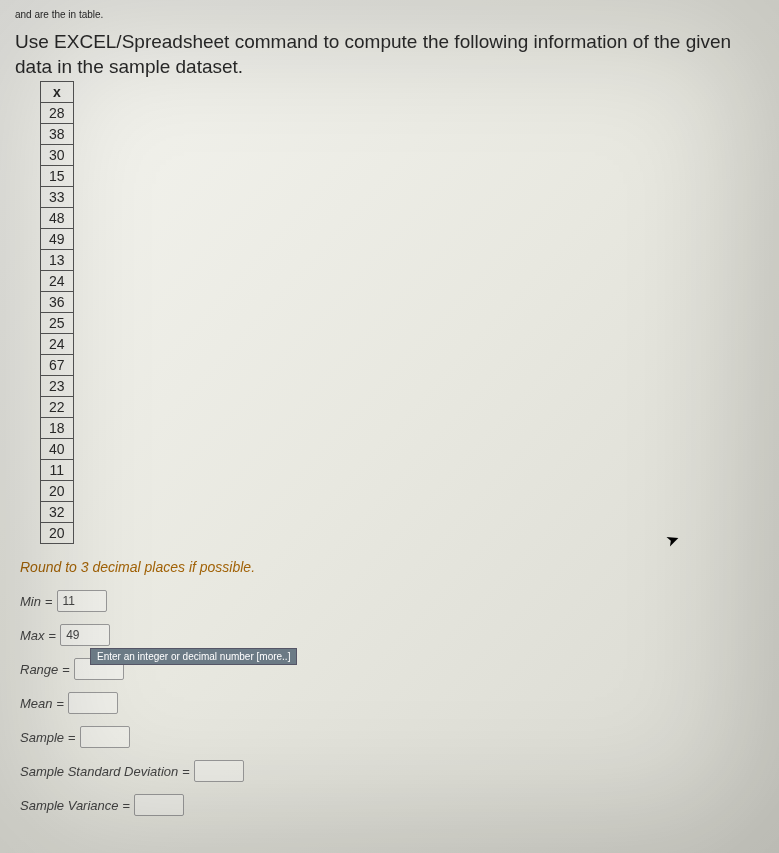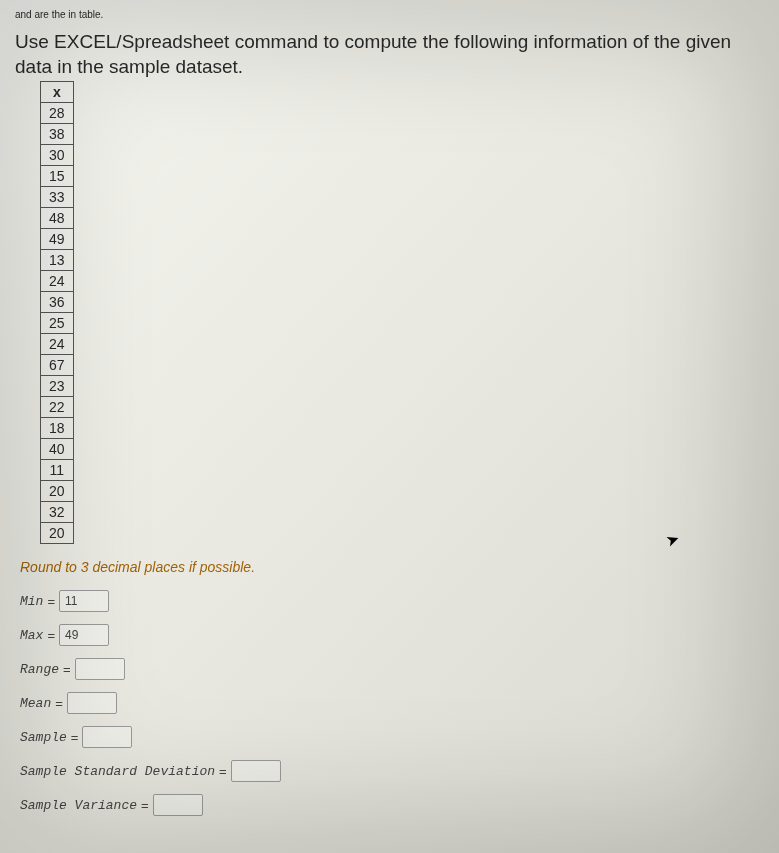--- a/index.html
+++ b/index.html
@@ -56,21 +56,20 @@
       display: flex;
       align-items: center;
       margin-bottom: 12px;
       margin-left: 5px;
       font-size: 13px;
       color: #444;
       position: relative;
     }
     .stat-label {
       font-style: italic;
-      font-family: Liberation Mono, monospace;
     }
     .equals {
       margin: 0 4px;
     }
     .input-box {
       border: 1px solid #999;
       background: rgba(255,255,255,0.3);
       min-width: 50px;
       height: 22px;
       padding: 2px 5px;
@@ -194,20 +193,21 @@
   <span class="input-box">11</span>
 </div>
 
 <div class="stat-row">
   <span class="stat-label">Max</span>
   <span class="equals">=</span>
   <span class="input-box">49</span>
 </div>
 
 <div class="stat-row">
+  <div class="tooltip">Enter an integer or decimal number [more..]</div>
   <span class="stat-label">Range</span>
   <span class="equals">=</span>
   <span class="input-box"></span>
 </div>
 
 <div class="stat-row">
   <span class="stat-label">Mean</span>
   <span class="equals">=</span>
   <span class="input-box"></span>
 </div>

